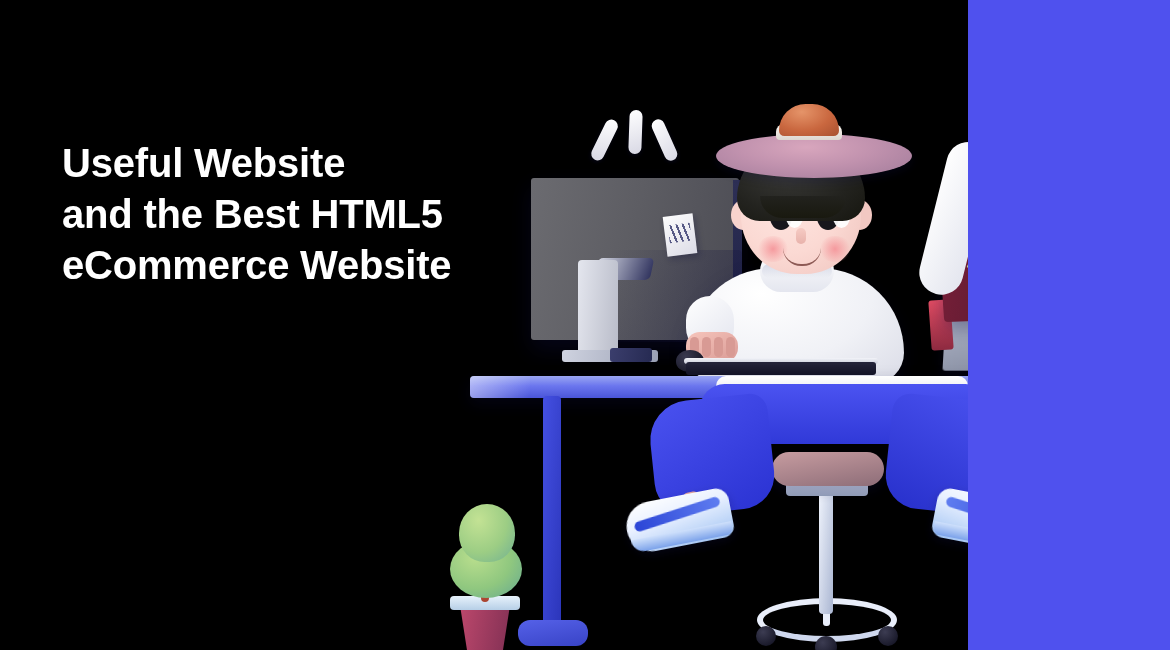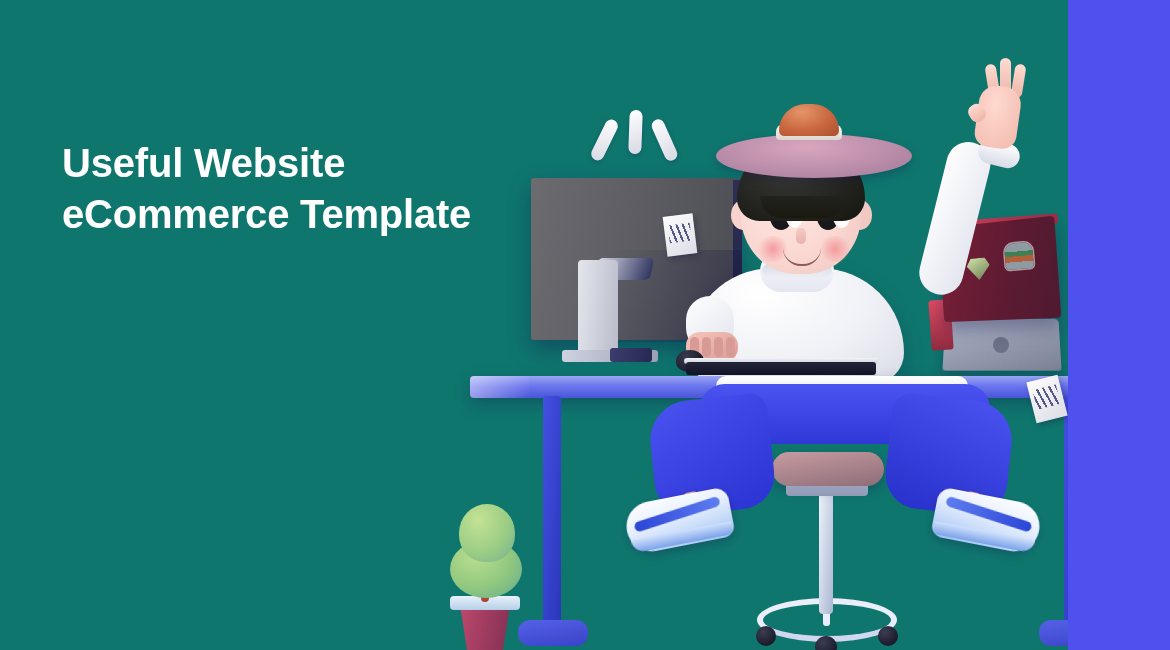--- a/index.html
+++ b/index.html
@@ -4,22 +4,22 @@
 <title>Blog Banner</title>
 <style>
   * { margin:0; padding:0; box-sizing:border-box; }
   html,body { width:1170px; height:650px; overflow:hidden; }
   body {
     font-family:"Liberation Sans", sans-serif;
     background:#4f51ee;
   }
   .banner {
     position:relative;
-    width:1068px; height:650px;
-    background:#0f766e;
+    width:968px; height:650px;
+    background:#000000;
     overflow:hidden;
   }
 
   
   .headline {
     position:absolute;
     left:62px; top:138px;
     width:500px;
     color:#ffffff;
     font-size:40px;
@@ -515,16 +515,17 @@
 
     <div class="pot"></div>
     <div class="pot-rim"></div>
     <div class="stem"></div>
     <div class="leaf-lower"></div>
     <div class="leaf-upper"></div>
   </div>
 
   <h1 class="headline">
     <span class="ln">Useful Website</span>
-    <span class="ln">eCommerce Template</span>
+    <span class="ln">and the Best HTML5</span>
+    <span class="ln">eCommerce Website</span>
   </h1>
 
 </div>
 
 </body></html>

